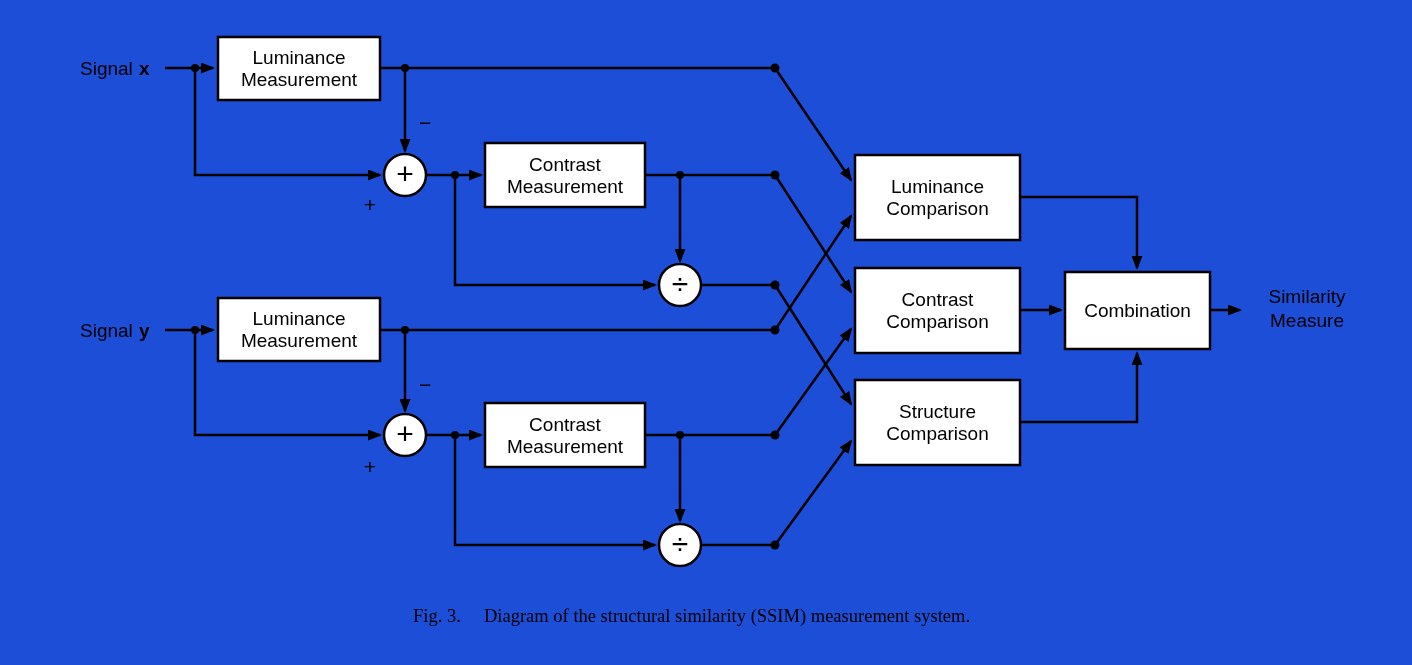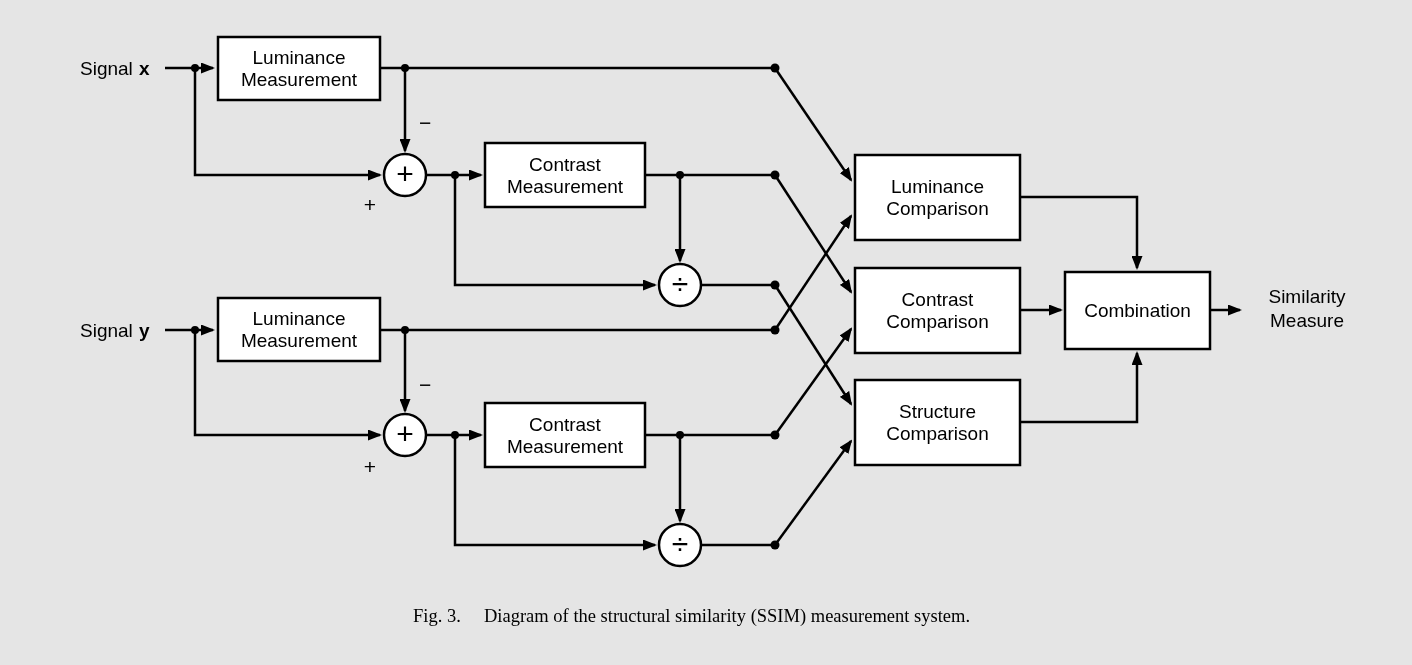--- a/index.html
+++ b/index.html
@@ -1,16 +1,16 @@
 <!DOCTYPE html>
 <html><head>
 <meta charset="utf-8">
 <style>
   html, body { margin: 0; padding: 0; background: #ffffff; }
-  .page { width: 1412px; height: 665px; background: #e5e5e5; position: relative; overflow: hidden; }
+  .page { width: 1412px; height: 665px; background: #1d4ed8; position: relative; overflow: hidden; }
   svg { display: block; }
   .box  { fill: #ffffff; stroke: #000000; stroke-width: 2.5; }
   .node { fill: #ffffff; stroke: #000000; stroke-width: 2.5; }
   .wire { stroke: #000000; stroke-width: 2.5; fill: none; }
   .dot  { fill: #000000; stroke: none; }
   text { font-family: "Liberation Sans", sans-serif; font-size: 19px; fill: #000000; }
   .blabel  { text-anchor: middle; }
   .op      { font-size: 30px; text-anchor: middle; }
   .sign    { font-size: 21px; }
   .signmid { font-size: 21px; text-anchor: middle; }

